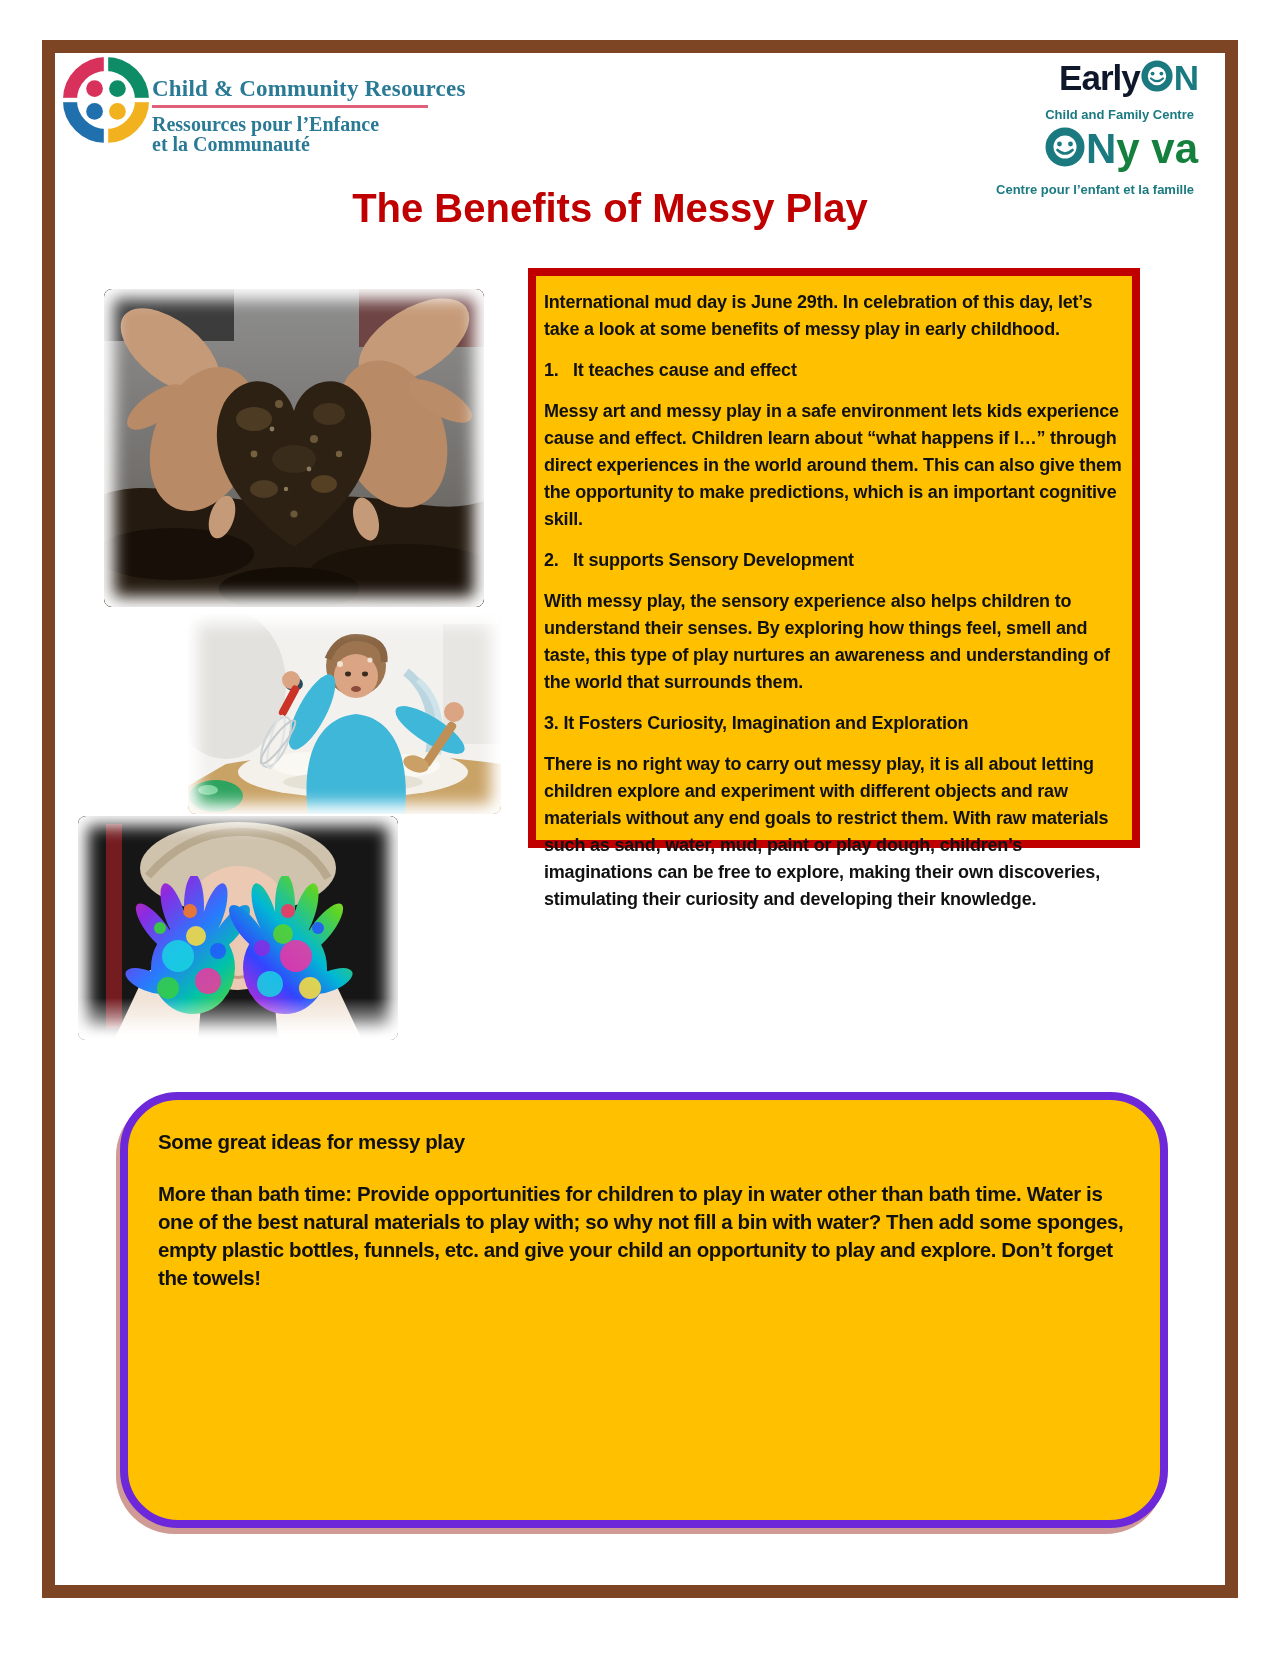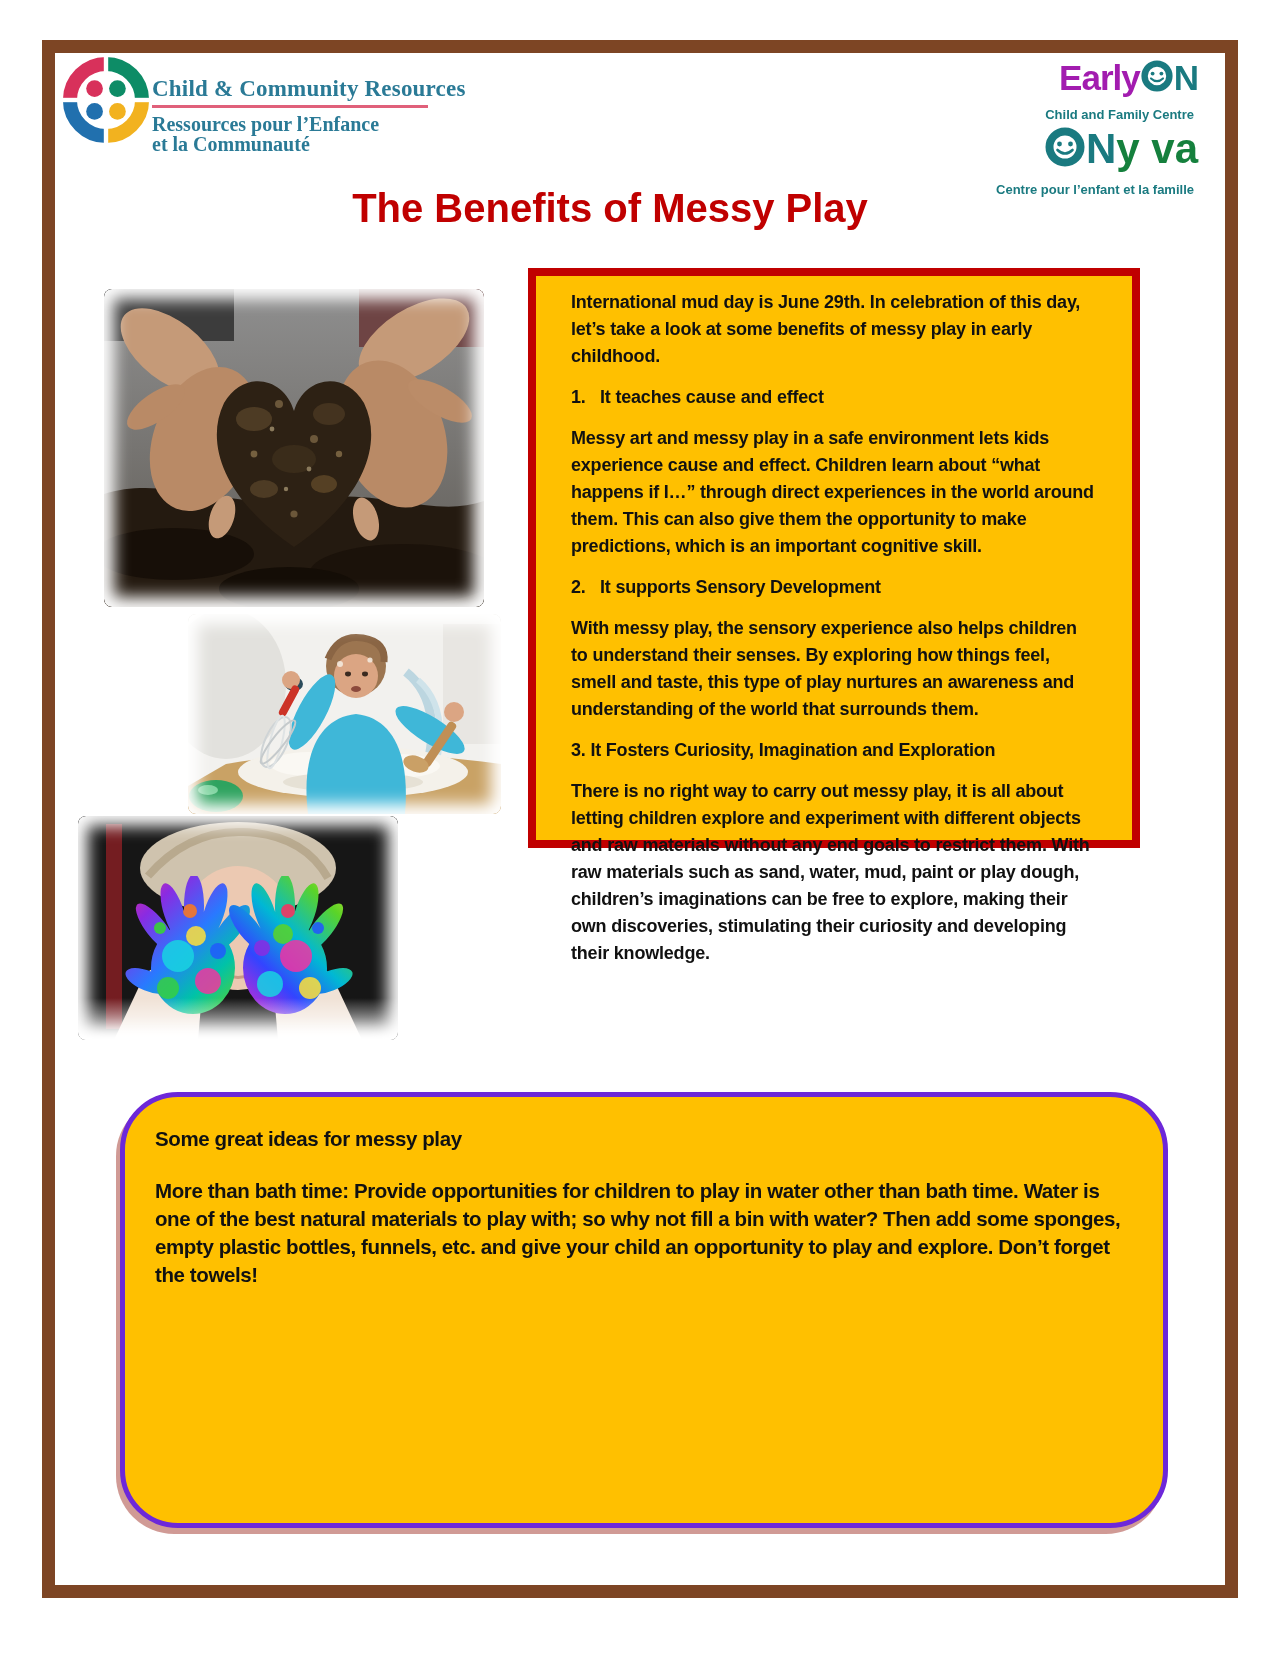--- a/index.html
+++ b/index.html
@@ -12,21 +12,21 @@
     box-sizing:border-box;border:13px solid #7D4524;
   }
   
   .ccr-logo{position:absolute;left:62px;top:56px;width:88px;height:88px;}
   .ccr-text{position:absolute;left:152px;top:76px;}
   .ccr-line1{font-family:"Liberation Serif",serif;font-weight:bold;font-size:23px;color:#2A7A96;letter-spacing:.2px;}
   .ccr-underline{height:3px;background:#E0607A;margin:3px 0 6px 0;width:276px;}
   .ccr-line2,.ccr-line3{font-family:"Liberation Serif",serif;font-weight:bold;font-size:20px;line-height:20px;color:#2A7A96;}
   .earlyon{position:absolute;right:82px;top:58px;text-align:right;}
   .eo-row{display:flex;align-items:center;justify-content:flex-end;gap:1px;}
-  .eo-early{font-size:35px;font-weight:bold;color:#a21caf;letter-spacing:-1px;}
+  .eo-early{font-size:35px;font-weight:bold;color:#0f172a;letter-spacing:-1px;}
   .eo-on{font-size:35px;font-weight:bold;color:#1A7A80;letter-spacing:-1px;}
   .eo-sub{font-size:13px;font-weight:bold;color:#1A7A80;margin:9px 4px 3px 0;}
   .eo-row2 .eo-on{font-size:42px;}
   .eo-yva{font-size:42px;font-weight:bold;color:#15803d;letter-spacing:0px;}
   .smiley{display:inline-block;}
   
   .title{
     position:absolute;left:80px;top:186px;width:1060px;text-align:center;
     font-size:40px;font-weight:bold;color:#C00000;letter-spacing:0px;
   }
@@ -37,27 +37,27 @@
     content:"";position:absolute;inset:0;border-radius:8px;
     box-shadow:inset 0 0 16px 10px #ffffff;pointer-events:none;
   }
   .photo-mud{left:104px;top:289px;width:380px;height:318px;}
   .photo-flour{left:188px;top:614px;width:313px;height:200px;}
   .photo-paint{left:78px;top:816px;width:320px;height:224px;}
   
   .info-box{
     position:absolute;left:528px;top:268px;width:612px;height:580px;
     box-sizing:border-box;border:8px solid #C00000;background:#FFC000;
-    padding:13px 35px;color:#111111;
+    padding:13px 8px;color:#111111;
   }
   .info-box p{margin:0 0 14px 0;font-size:18px;line-height:27px;font-weight:bold;letter-spacing:-0.2px;}
   
   .ideas-box{
     position:absolute;left:120px;top:1092px;width:1048px;height:436px;
-    box-sizing:border-box;border:5px solid #6d28d9;border-radius:58px;
+    box-sizing:border-box;border:8px solid #6d28d9;border-radius:58px;
     background:#FFC000;padding:28px 30px 0 30px;color:#111111;
     box-shadow:-4px 6px 0 rgba(150,30,20,0.45);
   }
   .ideas-box p{margin:0 0 24px 0;font-size:20.5px;line-height:28px;font-weight:bold;letter-spacing:-0.4px;}
 </style>
 </head>
 <body>
 
 <div class="page">
   <div class="frame"></div>

